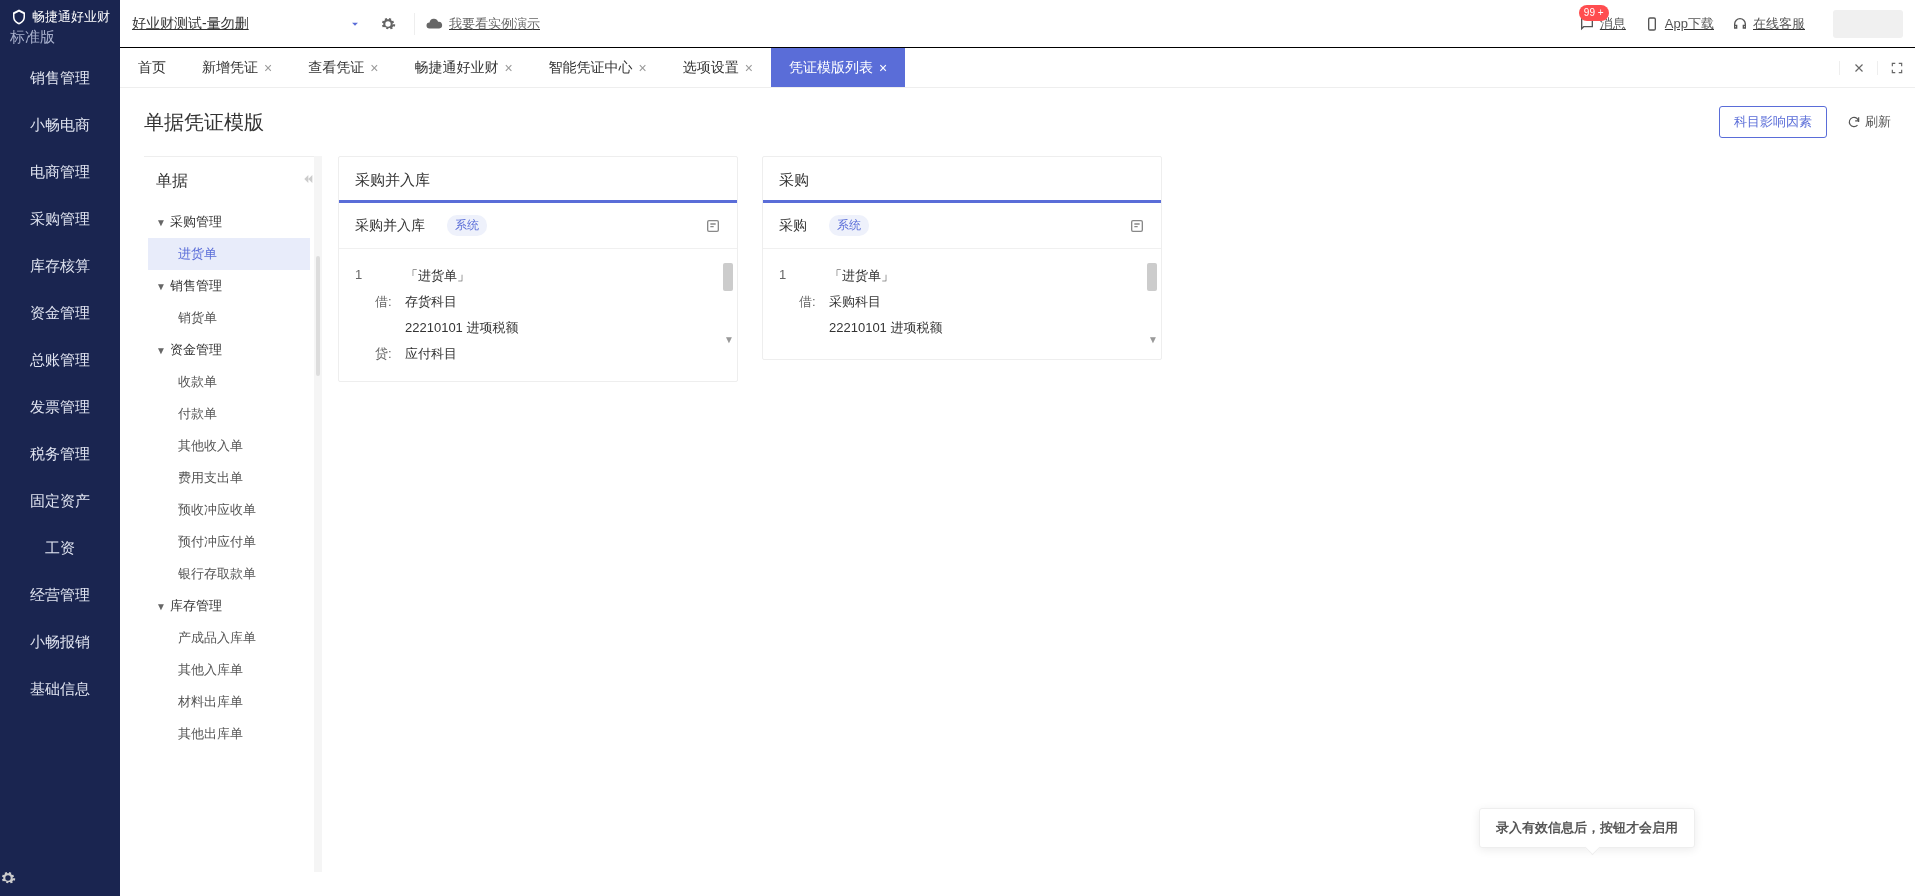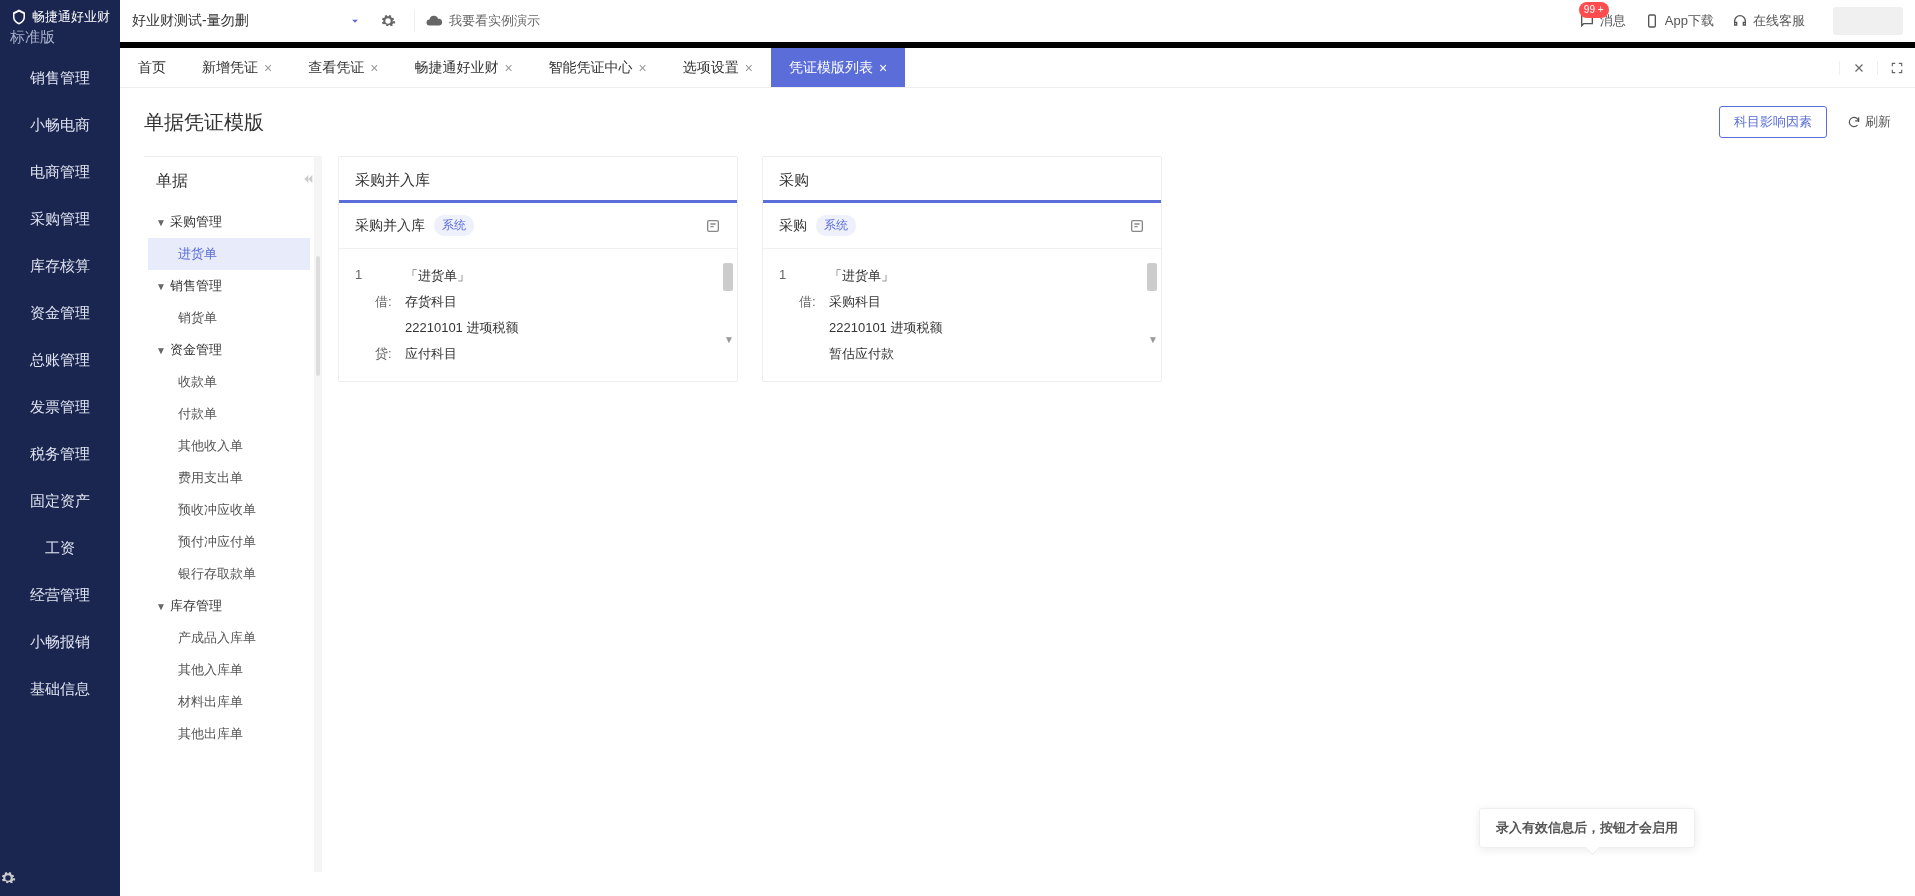--- a/index.html
+++ b/index.html
@@ -12,21 +12,21 @@
 .logo-icon { width: 18px; height: 18px; margin-right: 4px; display: inline-flex; align-items: center; justify-content: center; }
 .edition { font-size: 15px; color: #a8b0cc; padding: 0 10px 8px; }
 .nav-items { flex: 1; overflow-y: auto; }
 .nav-item { padding: 14px 0; text-align: center; font-size: 15px; color: #e0e4f0; cursor: pointer; }
 .gear-footer { padding: 10px 0; text-align: center; color: #ccc; }
 
 
 .main { flex: 1; display: flex; flex-direction: column; background: #fff; min-width: 0; }
 
 
-.topbar { display: flex; align-items: center; height: 48px; border-bottom: 6px solid #000000; padding: 12px 12px; }
+.topbar { display: flex; align-items: center; height: 48px; border-bottom: 1px solid #000000; padding: 12px 12px; text-decoration: underline; }
 .project-select { display: flex; align-items: center; color: #333; font-size: 14px; cursor: pointer; min-width: 240px; }
 .project-select .chev { color: #5a6dd8; margin-left: auto; margin-right: 10px; }
 .icon-btn { color: #666; cursor: pointer; margin: 0 8px; display: inline-flex; align-items: center; }
 .divider-v { width: 1px; height: 22px; background: #eee; margin: 0 10px; }
 .demo-link { color: #666; display: flex; align-items: center; cursor: pointer; }
 .spacer { flex: 1; }
 .top-right { display: flex; align-items: center; gap: 18px; }
 .top-action { display: flex; align-items: center; cursor: pointer; color: #555; position: relative; }
 .top-action .ic { margin-right: 5px; }
 .badge { position: absolute; top: -10px; left: 0; background: #ff4d4f; color: #fff; border-radius: 10px; font-size: 10px; padding: 1px 5px; line-height: 14px; }
@@ -65,21 +65,21 @@
 .vline { width: 8px; background: #f5f5f5; position: relative; }
 .vline::after { content: ""; position: absolute; left: 2px; top: 100px; width: 4px; height: 120px; background: #ddd; border-radius: 2px; }
 
 
 .cards { flex: 1; display: flex; gap: 24px; padding-left: 16px; align-items: flex-start; }
 .card { width: 400px; background: #fff; border: 1px solid #eee; border-radius: 2px; }
 .card-title { padding: 14px 16px 10px; font-size: 15px; font-weight: 500; }
 .card-bar { height: 3px; background: #5a6dd8; }
 .card-head { display: flex; align-items: center; padding: 12px 16px; border-bottom: 1px solid #f0f0f0; }
 .card-head .name { font-size: 14px; }
-.tag-sys { background: #eef1fb; color: #5a6dd8; font-size: 12px; padding: 2px 8px; border-radius: 10px; margin-left: 9px; }
+.tag-sys { background: #eef1fb; color: #5a6dd8; font-size: 12px; padding: 2px 8px; border-radius: 10px; margin-left: 22px; }
 .card-head-ic { margin-left: auto; color: #888; cursor: pointer; }
 .card-body { padding: 14px 16px; position: relative; min-height: 110px; }
 .row { display: flex; padding: 4px 0; font-size: 13px; }
 .row .num { width: 20px; color: #666; }
 .row .lbl { width: 30px; color: #666; }
 .row .val { color: #333; }
 .row.indent .val { padding-left: 50px; }
 .card-scroll { position: absolute; right: 4px; top: 14px; width: 10px; height: 80px; }
 .card-scroll .thumb { width: 10px; height: 28px; background: #ccc; border-radius: 2px; }
 .card-scroll .arrow { position: absolute; bottom: -2px; font-size: 10px; color: #999; left: 1px; }
@@ -343,23 +343,20 @@
                 <span class="val">「进货单」</span>
               </div>
               <div class="row">
                 <span class="num"></span>
                 <span class="lbl">借:</span>
                 <span class="val">采购科目</span>
               </div>
               <div class="row indent">
                 <span class="val">22210101 进项税额</span>
               </div>
-              <div class="row indent">
-                <span class="val">暂估应付款</span>
-              </div>
               <div class="card-scroll">
                 <div class="thumb"></div>
                 <div class="arrow">▼</div>
               </div>
             </div>
           </div>
         </div>
     </div>
   </div>
 </div>

